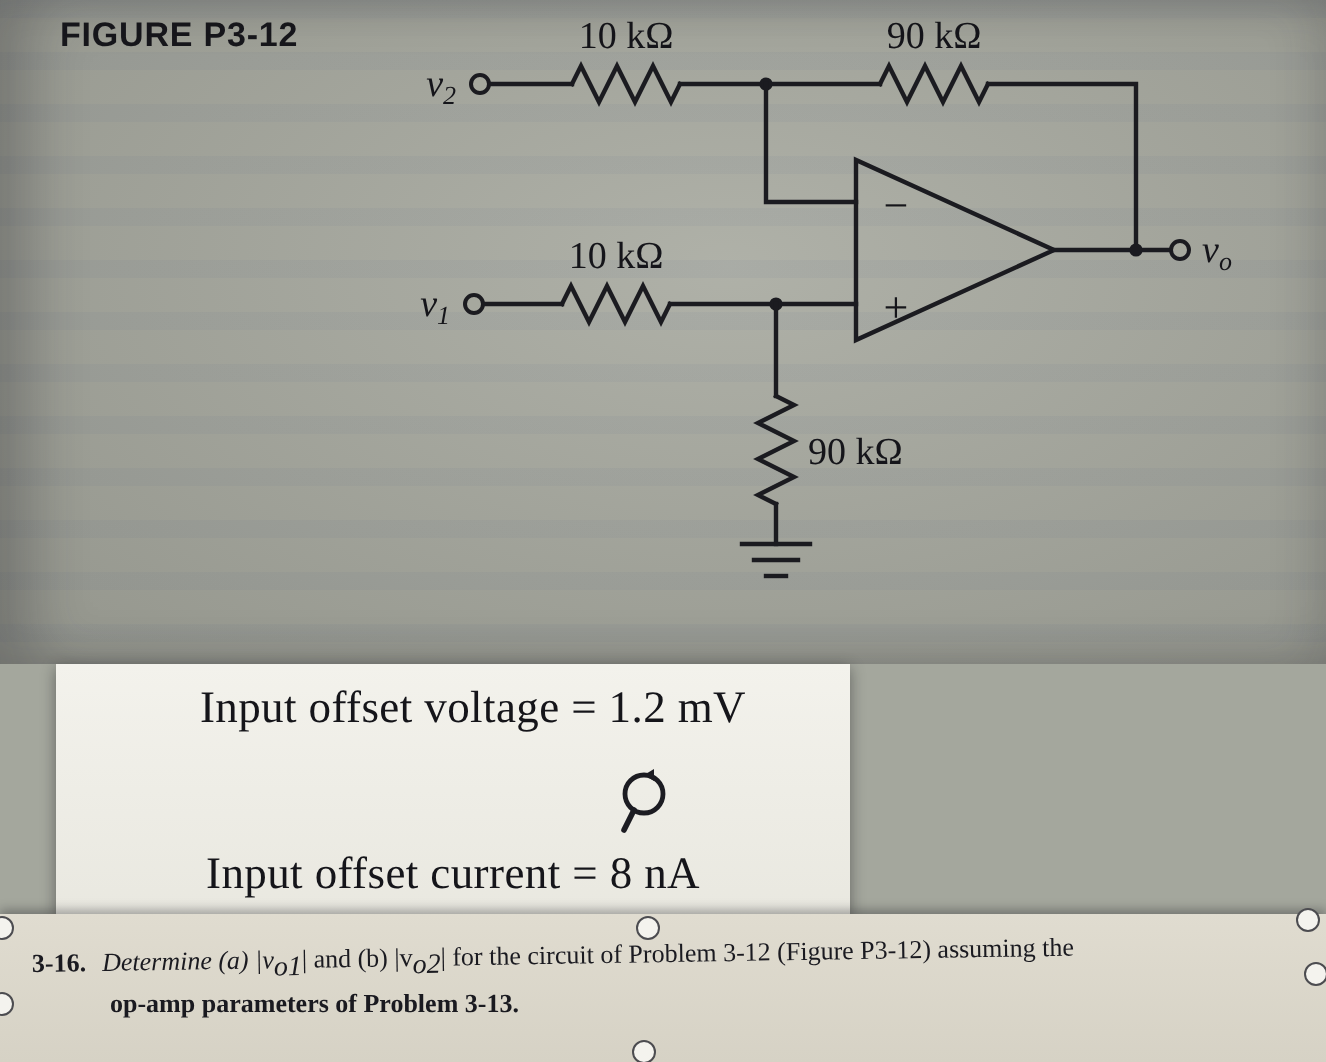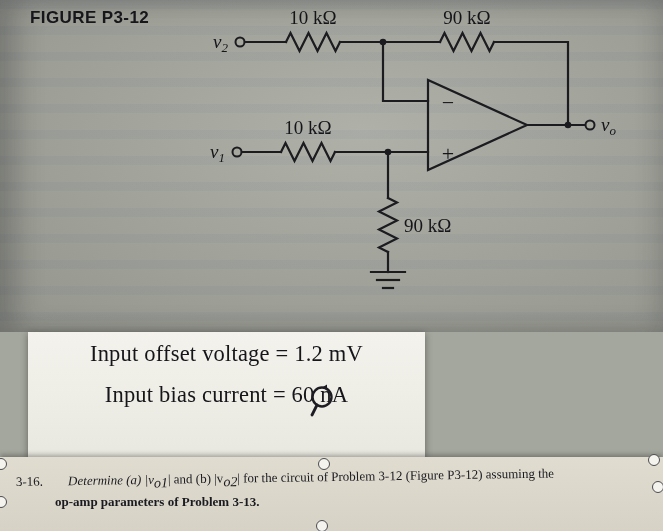--- a/index.html
+++ b/index.html
@@ -49,42 +49,42 @@
   .params-card{
     position:absolute;left:28px;top:332px;width:397px;height:126px;
     background:linear-gradient(180deg,#f3f2ec, #e9e8e0);
     box-shadow:0 2px 7px rgba(20,20,25,0.45);
     color:#15151a;
   }
   .param-line{
     position:absolute;width:100%;text-align:center;
     font-size:22.5px;letter-spacing:0.2px;white-space:nowrap;
   }
-  .param-line.l1{top:9px;}
+  .param-line.l1{top:9px;padding-left:10px;}
   .param-line.l2{top:50px;}
   .param-line.l3{top:92px;}
   .cursor-icon{position:absolute;left:276px;top:49px;}
 
   
   .scan-strip{
     position:absolute;left:0;top:457px;width:663px;height:74px;
     background:linear-gradient(180deg,#e0dcd0,#d6d2c5);
     box-shadow:0 -2px 5px rgba(20,20,25,0.35);
     color:#1a1a20;
   }
   .strip-partial{
     position:absolute;left:55px;top:1px;
     font-size:12.5px;white-space:nowrap;
   }
   .strip-main{
     position:absolute;left:16px;top:17px;width:645px;
     font-size:13px;white-space:nowrap;
     transform:rotate(-0.9deg);transform-origin:left center;
   }
-  .prob-num{font-weight:normal;margin-right:25px;}
+  .prob-num{font-weight:bold;margin-right:8px;}
   .strip-line2{
     position:absolute;left:55px;top:37px;
     font-size:13px;white-space:nowrap;font-weight:bold;
   }
   sub{font-size:14px;font-style:italic;}
   .vit{font-style:italic;}
 
   
   .hole{
     position:absolute;width:12px;height:12px;border-radius:50%;
@@ -155,21 +155,21 @@
         <line class="cline" x1="527" y1="125" x2="586" y2="125"></line>
         <circle class="cnode" cx="568" cy="125" r="3.3"></circle>
         <circle class="cterm" cx="590" cy="125" r="4.5"></circle>
         <text class="clabel" x="601" y="131"><tspan class="vsym">v</tspan><tspan class="csub" dy="4">o</tspan></text>
       </g>
     </svg>
   </div>
 
   <div class="params-card">
     <div class="param-line l1">Input offset voltage = 1.2 mV</div>
-    <div class="param-line l2">Input bias current = 60 nA</div>
+    <div class="param-line l3">Input offset current = 8 nA</div>
 
     <svg class="cursor-icon" width="36" height="40" viewBox="0 0 36 40">
       <circle cx="18" cy="16" r="9.5" fill="none" stroke="#1c1c22" stroke-width="2.4"></circle>
       <path d="M18,6.5 l5,-3 l0,6 z" fill="#1c1c22"></path>
       <line x1="13" y1="24" x2="8" y2="34" stroke="#1c1c22" stroke-width="2.8" stroke-linecap="round"></line>
     </svg>
   </div>
 
   <div class="scan-strip">
     <div class="strip-main">

